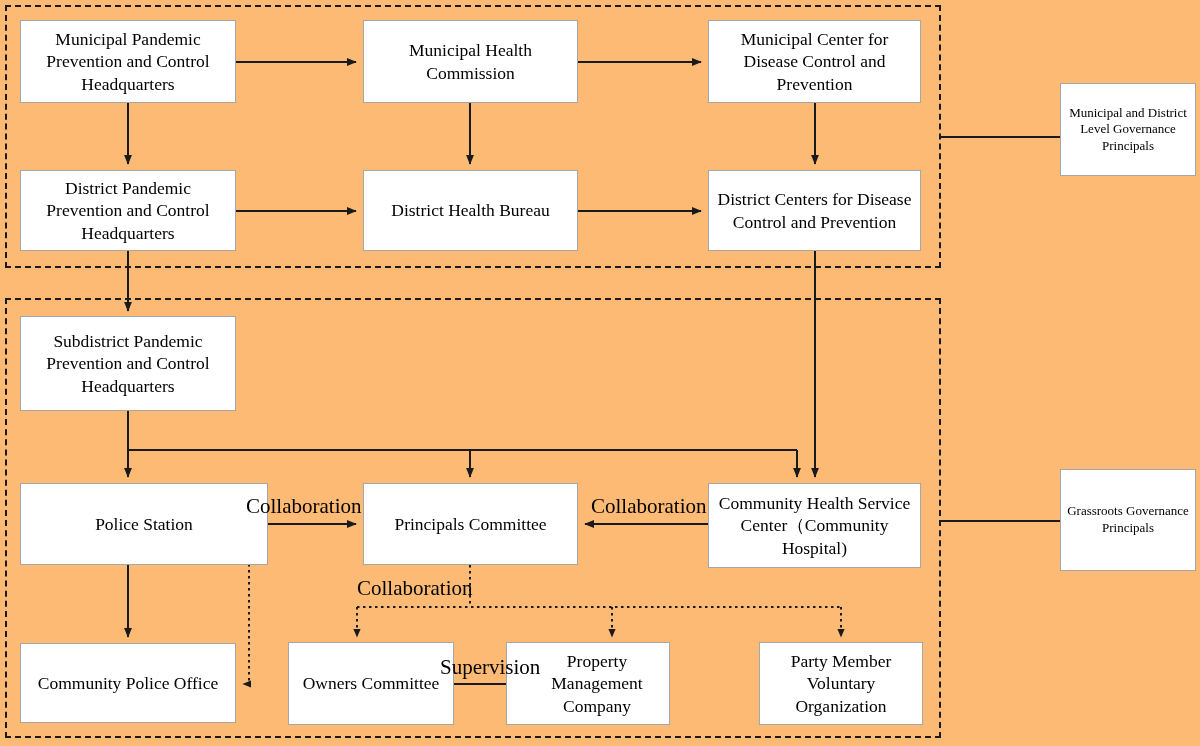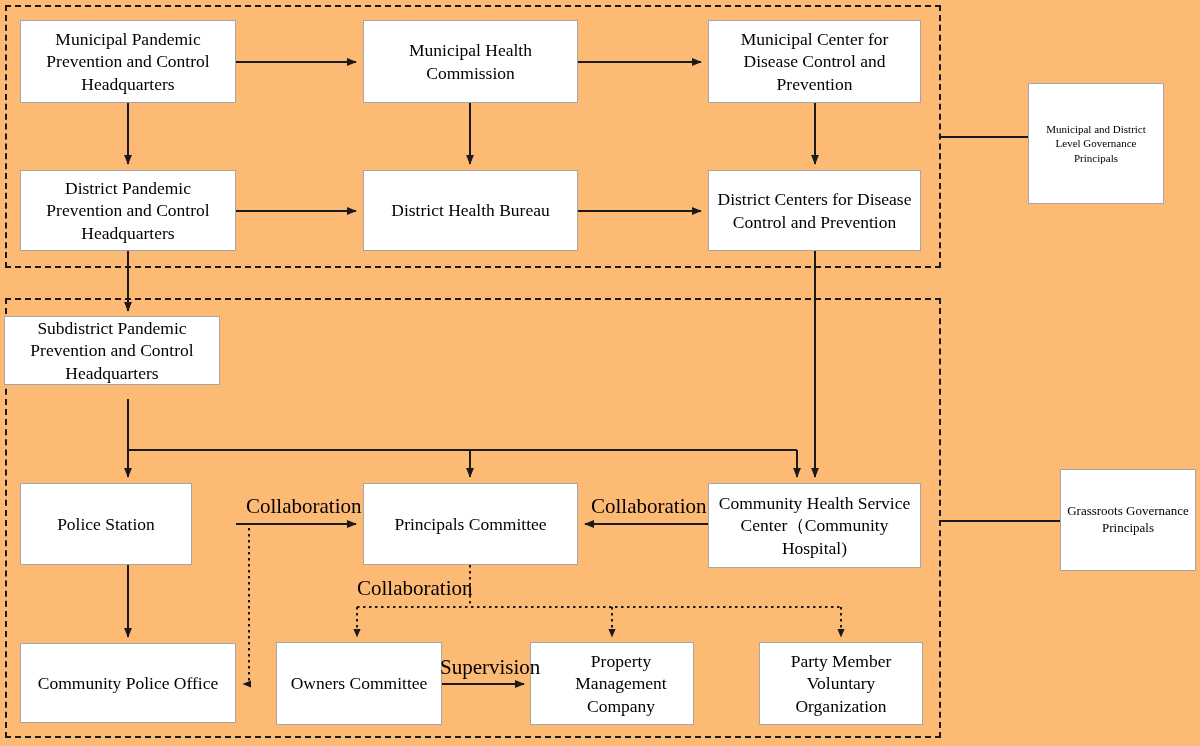--- a/index.html
+++ b/index.html
@@ -138,53 +138,53 @@
   </div>
 
   <div class="node" style="left:708px; top:170px; width:213px; height:81px;">
     <span class="node-label">District Centers for Disease Control and Prevention</span>
   </div>
 
   <div class="node" style="left:363px; top:170px; width:215px; height:81px;">
     <span class="node-label">District Health Bureau</span>
   </div>
 
-  <div class="node" style="left:4px; top:316px; width:216px; height:69px;">
+  <div class="node" style="left:20px; top:316px; width:216px; height:95px;">
     <span class="node-label">Subdistrict Pandemic Prevention and Control Headquarters</span>
   </div>
 
-  <div class="node" style="left:20px; top:483px; width:172px; height:82px;">
+  <div class="node" style="left:20px; top:483px; width:248px; height:82px;">
     <span class="node-label">Police Station</span>
   </div>
 
   <div class="node" style="left:363px; top:483px; width:215px; height:82px;">
     <span class="node-label">Principals Committee</span>
   </div>
 
   <div class="node" style="left:708px; top:483px; width:213px; height:85px;">
     <span class="node-label">Community Health Service Center（Community Hospital)</span>
   </div>
 
   <div class="node" style="left:20px; top:643px; width:216px; height:80px;">
     <span class="node-label">Community Police Office</span>
   </div>
 
-  <div class="node" style="left:276px; top:642px; width:166px; height:83px;">
+  <div class="node" style="left:288px; top:642px; width:166px; height:83px;">
     <span class="node-label">Owners Committee</span>
   </div>
 
-  <div class="node" style="left:530px; top:642px; width:164px; height:83px;padding-left:24px;">
+  <div class="node" style="left:506px; top:642px; width:164px; height:83px;padding-left:24px;">
     <span class="node-label">Property Management Company</span>
   </div>
 
   <div class="node" style="left:759px; top:642px; width:164px; height:83px;align-items:center;">
     <span class="node-label">Party Member Voluntary Organization</span>
   </div>
 
-  <div class="node" style="left:1028px; top:83px; width:136px; height:121px; font-size:11px;">
+  <div class="node" style="left:1060px; top:83px; width:136px; height:93px; font-size:13px;">
     <span class="node-label">Municipal and District Level Governance Principals</span>
   </div>
 
   <div class="node" style="left:1060px; top:469px; width:136px; height:102px; font-size:13px;">
     <span class="node-label">Grassroots Governance Principals</span>
   </div>
 
   <div class="edge-label" style="left:246px; top:496px;">Collaboration</div>
 
   <div class="edge-label" style="left:591px; top:496px;">Collaboration</div>

